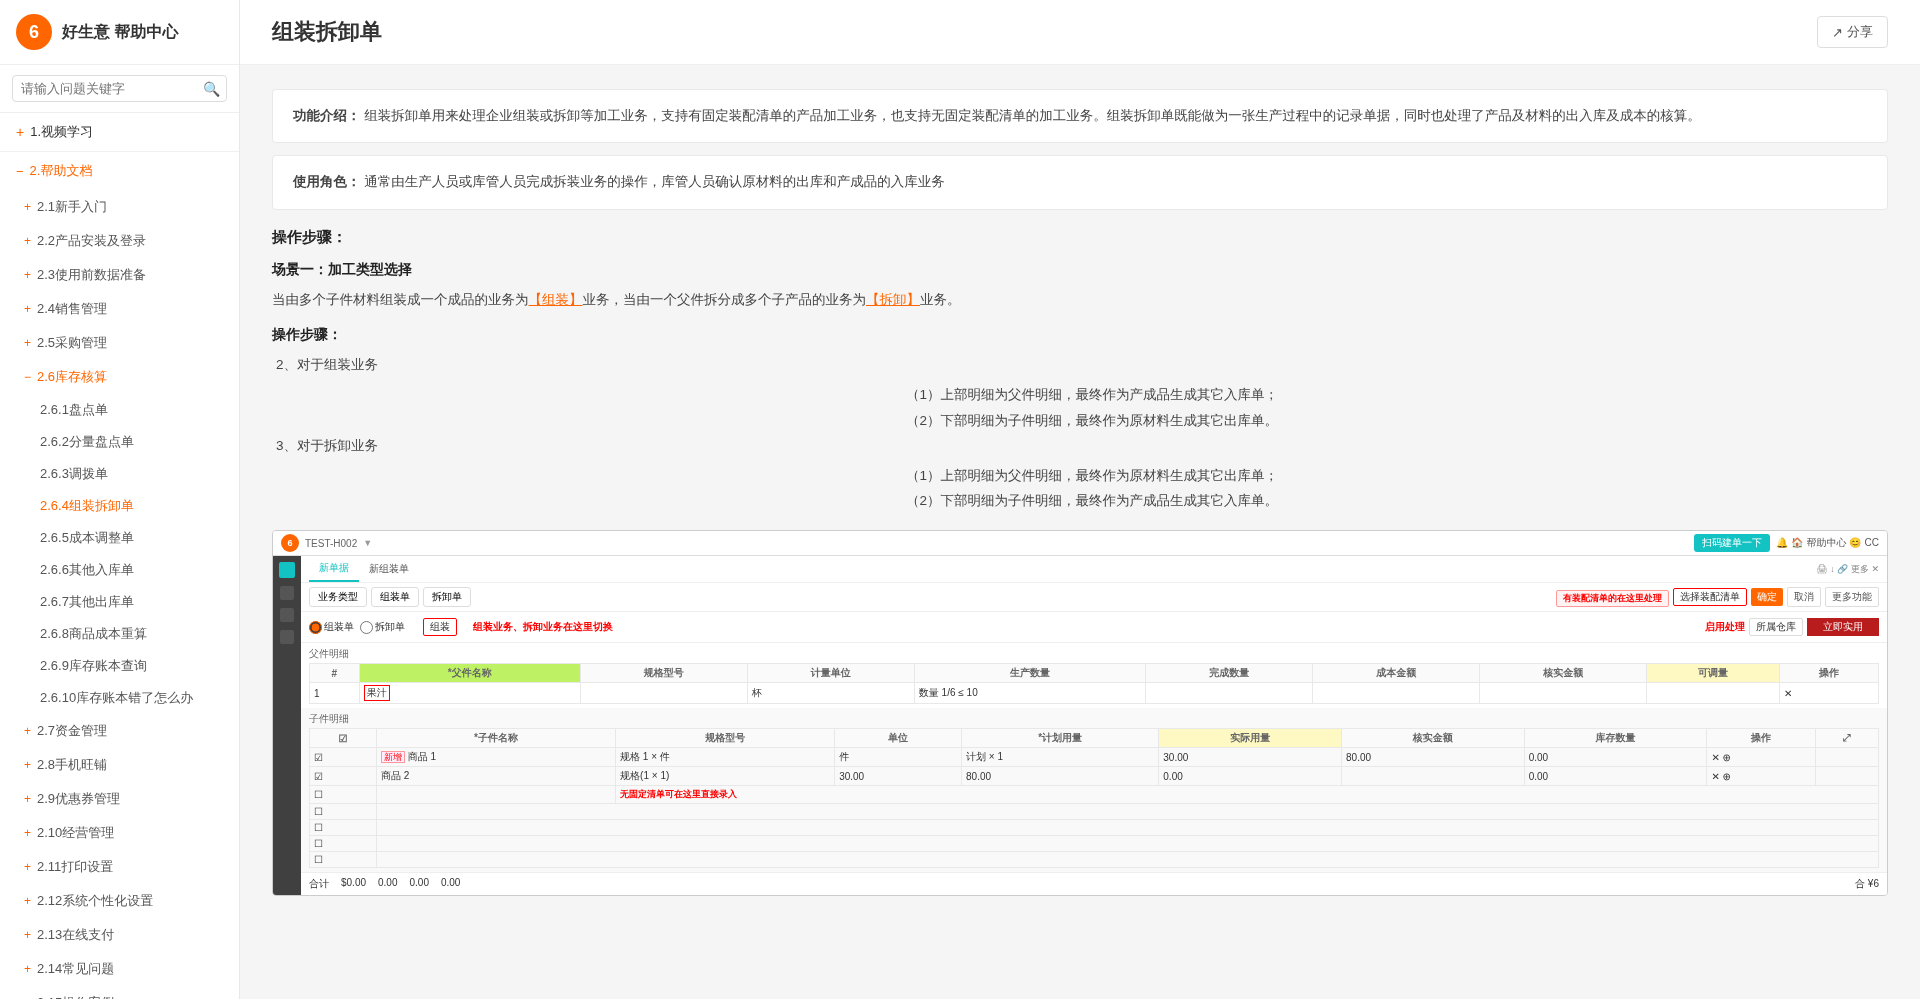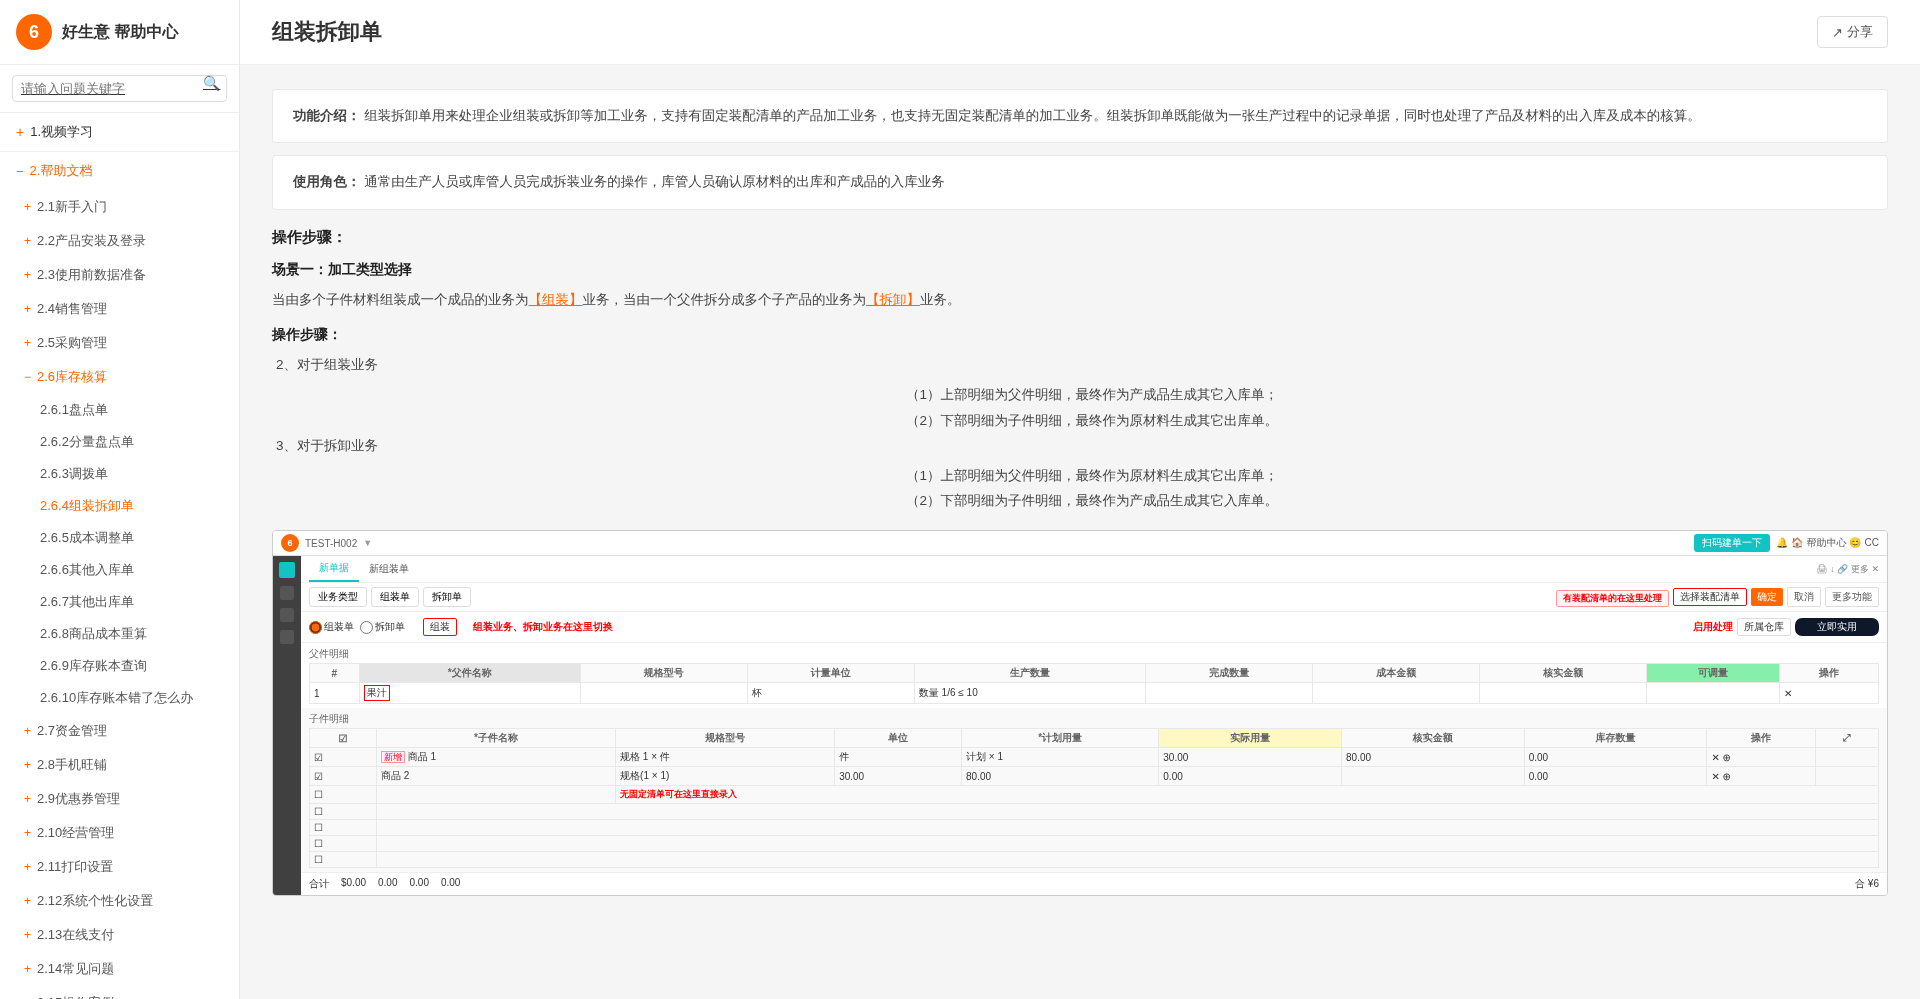--- a/index.html
+++ b/index.html
@@ -31,23 +31,22 @@
       color: #fff; font-size: 18px; font-weight: bold;
       margin-right: 10px;
       flex-shrink: 0;
     }
     .brand-name {
       font-size: 16px; font-weight: bold; color: #333;
     }
     .search-box {
       padding: 10px 12px;
       border-bottom: 1px solid #eee;
-      display: flex; align-items: flex-start;
+      display: flex; align-items: center;
       background: #fff;
-      text-decoration: underline;
     }
     .search-box input {
       border: 1px solid #ddd;
       border-radius: 4px;
       padding: 5px 28px 5px 8px;
       font-size: 13px;
       width: 100%;
       outline: none;
       color: #999;
     }
@@ -399,38 +398,38 @@
                 <label style="display:flex;align-items:center;gap:2px;cursor:pointer;">
                   <input type="radio" name="biztype" style="accent-color: rgb(255, 102, 0);"> 拆卸单
                 </label>
               </div>
               <div style="border:1.5px solid red;padding:1px 6px;border-radius:2px;font-size:10px;margin-left:10px;">组装</div>
               <span style="color:red;font-size:10px;font-weight:bold;margin-left:8px;">组装业务、拆卸业务在这里切换</span>
               <div style="flex:1;"></div>
               <div style="display:flex;align-items:center;gap:4px;">
                 <span style="color:red;font-size:10px;font-weight:bold;">启用处理</span>
                 <div style="border:1px solid #ddd;border-radius:2px;padding:1px 6px;font-size:10px;background:#fff;">所属仓库</div>
-                <button style="padding:2px 22px;background:#0f172a;color:#fff;border:none;border-radius:7px;font-size:10px;cursor:pointer;">立即实用</button>
+                <button style="padding:2px 16px;background:#b91c1c;color:#fff;border:none;border-radius:0;font-size:10px;cursor:pointer;">立即实用</button>
               </div>
             </div>
 
             <div style="padding:4px 8px;background:#fff;">
               <div style="font-size:10px;color:#666;margin-bottom:2px;">父件明细</div>
               <table style="width:100%;border-collapse:collapse;font-size:10px;">
                 <thead>
                   <tr>
                     <th style="background:#fafafa;border:1px solid #e8e8e8;padding:2px 4px;color:#666;">#</th>
-                    <th style="background:#e5e5e5;border:1px solid #e8e8e8;padding:2px 10px;color:#666;">*父件名称</th>
+                    <th style="background:#bef264;border:1px solid #e8e8e8;padding:2px 10px;color:#666;">*父件名称</th>
                     <th style="background:#fafafa;border:1px solid #e8e8e8;padding:2px 4px;color:#666;">规格型号</th>
                     <th style="background:#fafafa;border:1px solid #e8e8e8;padding:2px 4px;color:#666;">计量单位</th>
                     <th style="background:#fafafa;border:1px solid #e8e8e8;padding:2px 4px;color:#666;">生产数量</th>
                     <th style="background:#fafafa;border:1px solid #e8e8e8;padding:2px 4px;color:#666;">完成数量</th>
                     <th style="background:#fafafa;border:1px solid #e8e8e8;padding:2px 4px;color:#666;">成本金额</th>
                     <th style="background:#fafafa;border:1px solid #e8e8e8;padding:2px 4px;color:#666;">核实金额</th>
-                    <th style="background:#86efac;border:1px solid #e8e8e8;padding:2px 4px;color:#666;">可调量</th>
+                    <th style="background:#fef9c3;border:1px solid #e8e8e8;padding:2px 4px;color:#666;">可调量</th>
                     <th style="background:#fafafa;border:1px solid #e8e8e8;padding:2px 4px;color:#666;">操作</th>
                   </tr>
                 </thead>
                 <tbody>
                   <tr>
                     <td style="border:1px solid #e8e8e8;padding:2px 4px;">1</td>
                     <td style="border:1px solid #e8e8e8;padding:2px 4px;">
                       <div style="border:1.5px solid red;padding:0 2px;display:inline-block;">果汁</div>
                     </td>
                     <td style="border:1px solid #e8e8e8;padding:2px 4px;"></td>

